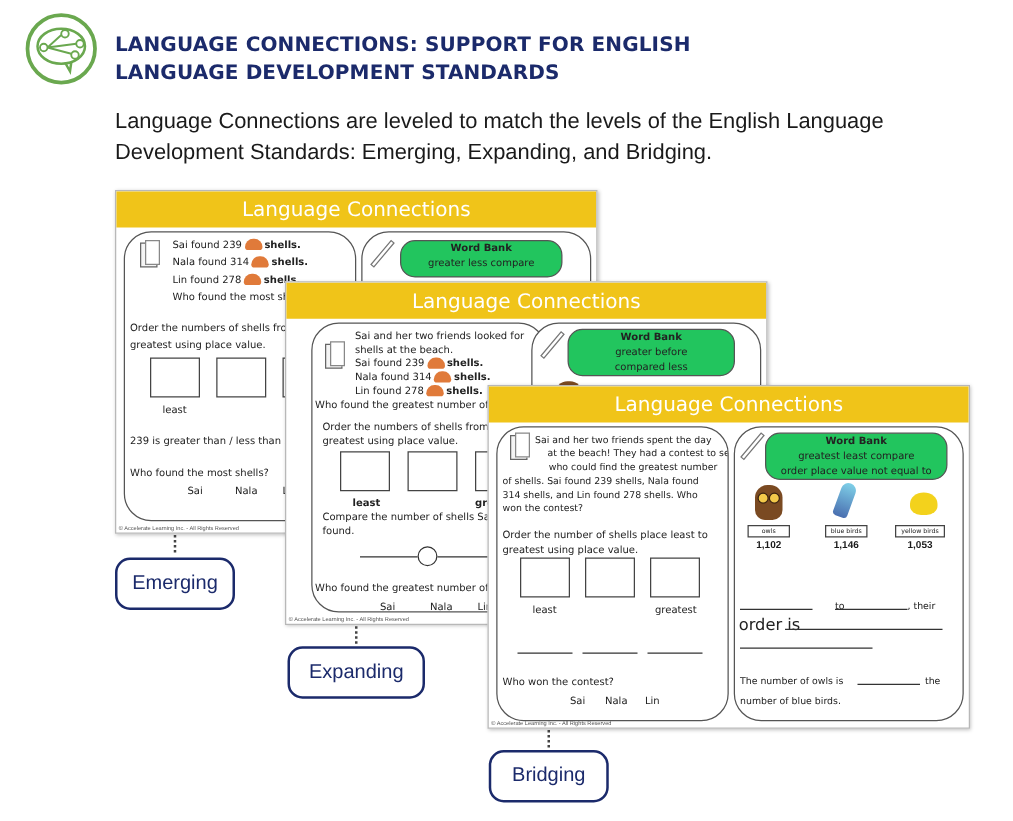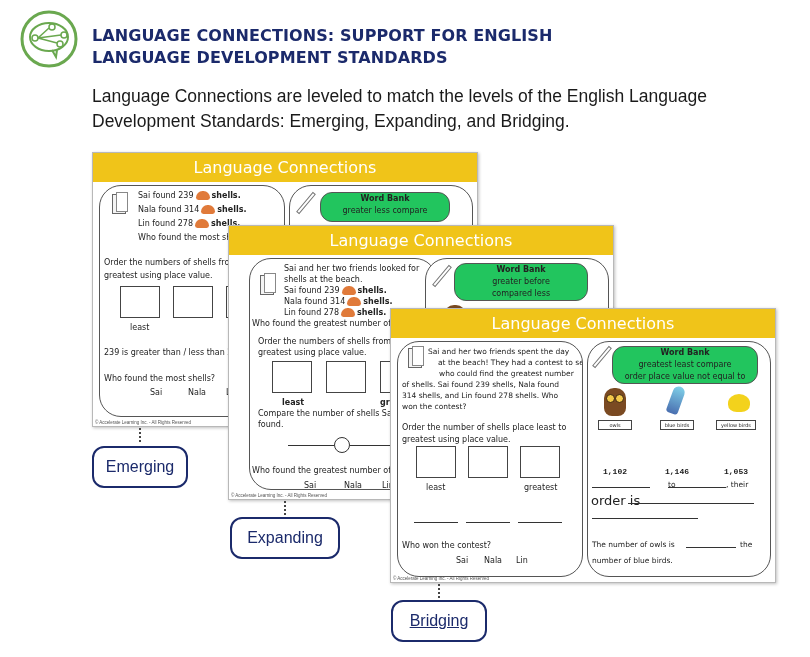--- a/index.html
+++ b/index.html
@@ -27,21 +27,21 @@
   .book:after { content: ""; position: absolute; left: 3px; top: -3px; width: 10px; height: 18px; border: 1px solid #888; background: #fff; }
   .pencil { position: absolute; width: 4px; height: 26px; border: 1px solid #777; background: #fff; transform: rotate(40deg); }
   .circle-sym { position: absolute; width: 16px; height: 16px; border: 1px solid #333; border-radius: 50%; background: #fff; }
 
   .owl { position: absolute; width: 22px; height: 28px; background: #7a4a22; border-radius: 10px 10px 8px 8px; }
   .owl:before, .owl:after { content: ""; position: absolute; top: 6px; width: 7px; height: 7px; border-radius: 50%; background: #f3c94a; border: 1px solid #3a2210; }
   .owl:before { left: 2px; } .owl:after { right: 2px; }
   .bird-blue { position: absolute; width: 12px; height: 28px; background: linear-gradient(#7fd0e8, #4a6fb0); border-radius: 6px 6px 3px 3px; transform: rotate(20deg); }
   .bird-yellow { position: absolute; width: 22px; height: 18px; background: #f3d21c; border-radius: 50% 50% 40% 40%; }
   .label-box { position: absolute; border: 1px solid #444; font-family: "DejaVu Sans", sans-serif; font-size: 5px; line-height: 8px; text-align: center; background: #fff; }
-  .count { position: absolute; font-family: Liberation Mono, monospace; font-size: 8px; font-weight: bold; text-align: center; margin-top: 36px; }
+  .count { position: absolute; font-family: Liberation Sans, sans-serif; font-size: 8px; font-weight: bold; text-align: center; }
 
   
   .level-btn { position: absolute; border: 2px solid #1b2a6b; border-radius: 12px; background: #fff; color: #1b2a6b; font-family: "Liberation Sans", sans-serif; font-size: 16px; text-align: center; cursor: pointer; }
   .dots { position: absolute; width: 0; border-left: 2px dotted #444; }
 </style>
 </head>
 <body>
 
 <svg class="logo" viewBox="0 0 58 58">
   <circle cx="29" cy="29" r="27" fill="none" stroke="#6aa84f" stroke-width="3"></circle>
@@ -180,13 +180,13 @@
   </div>
   <div class="sheet-footer">© Accelerate Learning Inc. - All Rights Reserved</div>
 </div>
 
 <div class="dots" style="left:139px; top:428px; height:14px;"></div>
 <div class="dots" style="left:284px; top:501px; height:14px;"></div>
 <div class="dots" style="left:438px; top:584px; height:14px;"></div>
 
 <div class="level-btn" style="left:92px; top:446px; width:96px; height:42px; line-height:38px;">Emerging</div>
 <div class="level-btn" style="left:230px; top:517px; width:110px; height:42px; line-height:38px;">Expanding</div>
-<div class="level-btn" style="left:391px; top:600px; width:96px; height:42px; line-height:38px;text-decoration:underline;">Bridging</div>
+<div class="level-btn" style="left:391px; top:600px; width:96px; height:42px; line-height:38px;">Bridging</div>
 
 </body></html>

